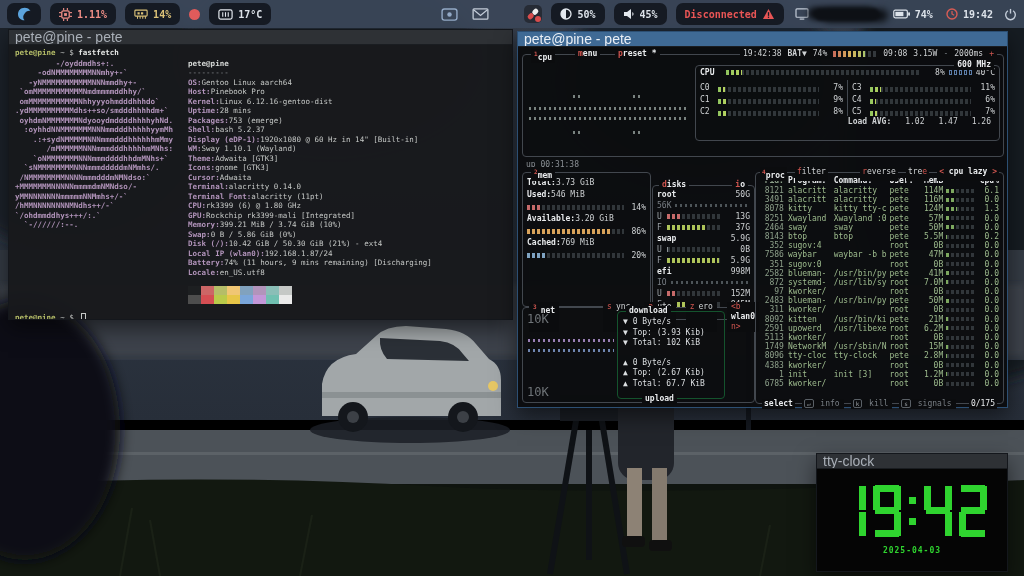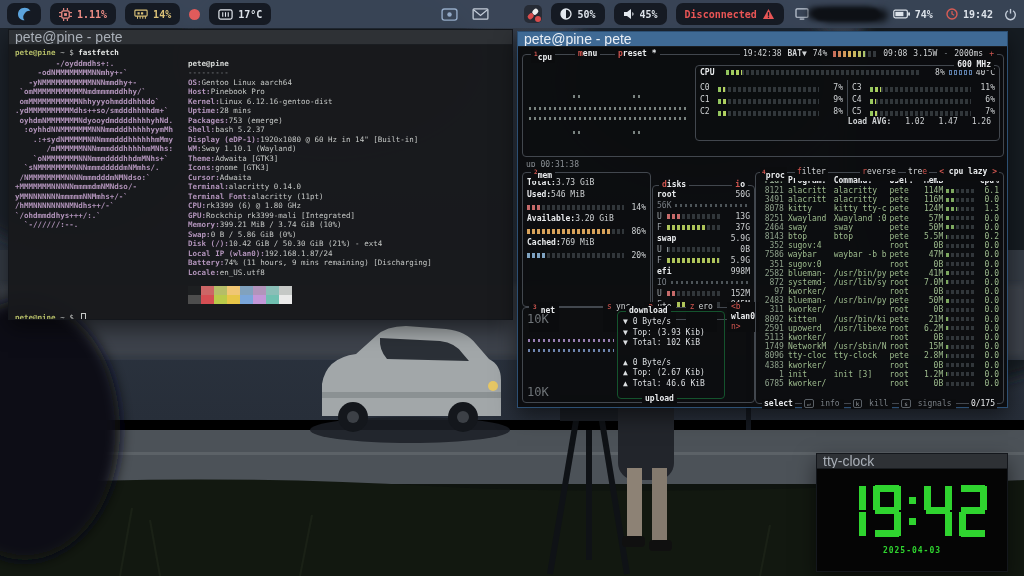--- a/index.html
+++ b/index.html
@@ -680,21 +680,21 @@
 
             <div class="nline">▼ 0 Byte/s</div>
                 <div class="nline">▼ Top: (3.93 Kib)</div>
                 <div class="nline">▼ Total:  102 KiB</div>
               </div>
             <div class="nline gap"></div>
             <div>
 
             <div class="nline">▲ 0 Byte/s</div>
                 <div class="nline">▲ Top: (2.67 Kib)</div>
-                <div class="nline">▲ Total: 46.6 KiB</div>
+                <div class="nline">▲ Total: 67.7 KiB</div>
               </div>
           </div>
         </div>
       </div>
 
       <div class="bbox proc-box">
         <div class="prochdr">
           <span class="chip"><span class="supn">4</span><span>proc</span></span>
           <span class="chip" style="font-weight:normal;color:#cfd2d4"><span class="hot">f</span><span>ilter</span></span>
           <span class="sp"></span>

